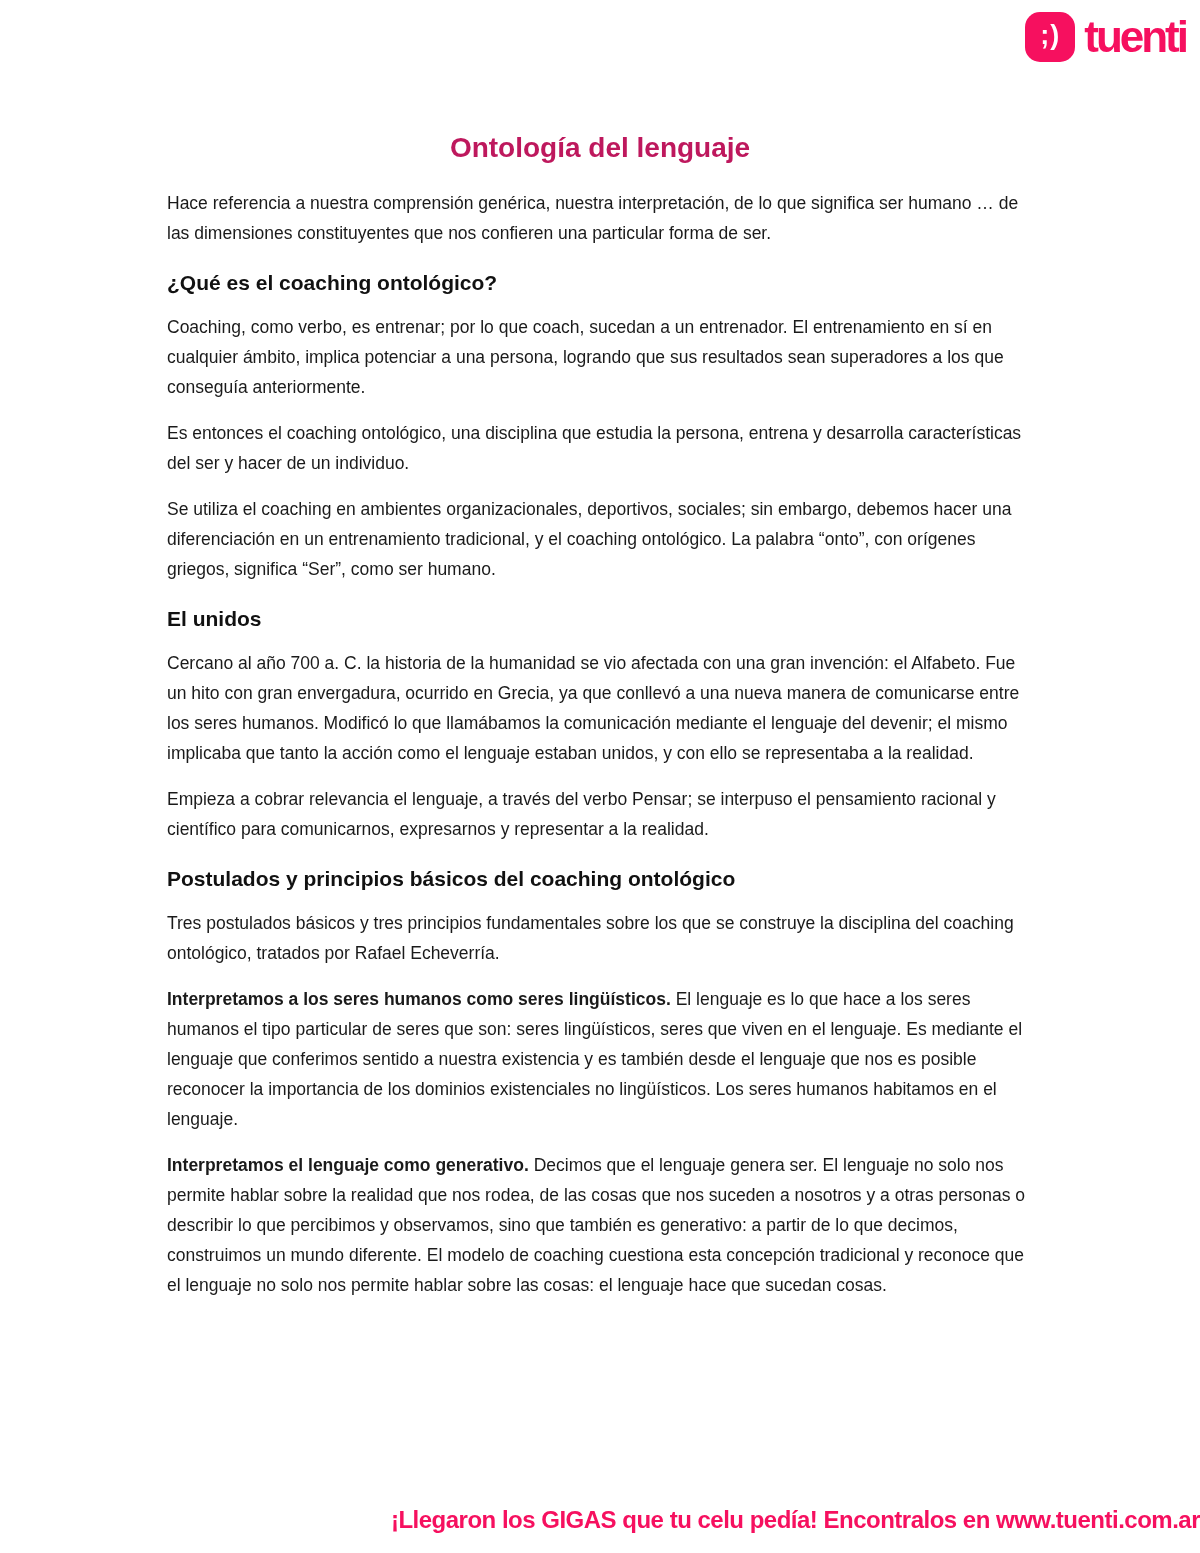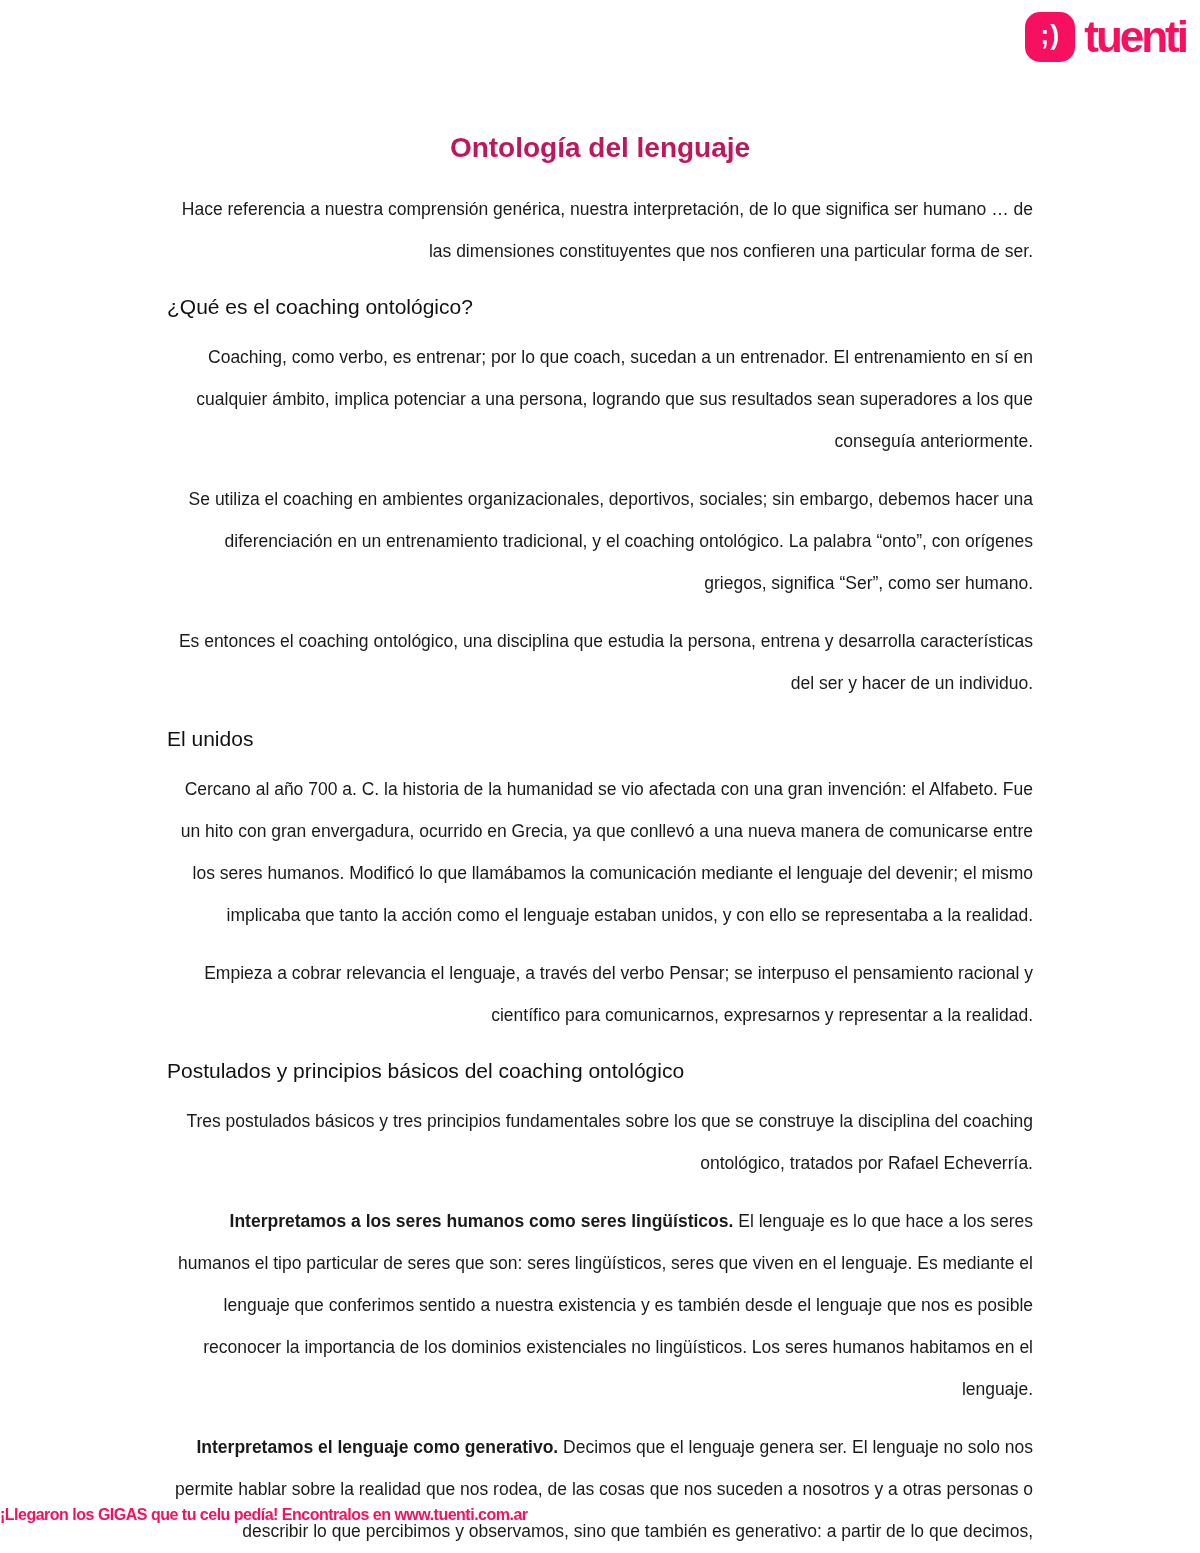--- a/index.html
+++ b/index.html
@@ -59,27 +59,27 @@
   }
   h1.doc-title {
     font-size: 28px;
     font-weight: bold;
     text-align: center;
     margin: 0 0 24px 0;
     color: #be185d;
   }
   .content p {
     font-size: 17.5px;
-    line-height: 42px;
+    line-height: 30px;
     margin: 0 0 16px 0;
-    text-align: right;
+    text-align: left;
   }
   .content h2 {
     font-size: 21px;
-    font-weight: normal;
+    font-weight: bold;
     line-height: 26px;
     margin: 22px 0 16px 0;
     color: #111111;
   }
   .content h3.underlined {
     font-size: 24px;
     font-weight: 400;
     line-height: 30px;
     margin: 22px 0 16px 0;
     text-decoration: underline;
@@ -90,24 +90,24 @@
   .content p strong {
     font-weight: bold;
   }
 
   
   .footer {
     position: absolute;
     left: 0;
     width: 100%;
     top: 1506px;
-    text-align: left;
+    text-align: right;
     color: var(--brand-pink, #F6105F);
     font-weight: bold;
-    font-size: 16px;
+    font-size: 24px;
     letter-spacing: -0.5px;
   }
 </style>
 </head>
 <body>
 
 <div class="page" style="--brand-pink: #F6105F;">
 
   <div class="logo">
     <span class="logo-icon">
@@ -117,22 +117,22 @@
   </div>
 
   <div class="content">
 
     <h1 class="doc-title">Ontología del lenguaje</h1>
 
     <p>Hace referencia a nuestra comprensión genérica, nuestra interpretación, de lo que significa ser humano … de las dimensiones constituyentes que nos confieren una particular forma de ser.</p>
 
     <h2>¿Qué es el coaching ontológico?</h2>
     <p>Coaching, como verbo, es entrenar; por lo que coach, sucedan a un entrenador. El entrenamiento en sí en cualquier ámbito, implica potenciar a una persona, logrando que sus resultados sean superadores a los que conseguía anteriormente.</p>
+    <p>Es entonces el coaching ontológico, una disciplina que estudia la persona, entrena y desarrolla características del ser y hacer de un individuo.</p>
     <p>Se utiliza el coaching en ambientes organizacionales, deportivos, sociales; sin embargo, debemos hacer una diferenciación en un entrenamiento tradicional, y el coaching ontológico. La palabra “onto”, con orígenes griegos, significa “Ser”, como ser humano.</p>
-    <p>Es entonces el coaching ontológico, una disciplina que estudia la persona, entrena y desarrolla características del ser y hacer de un individuo.</p>
 
     <h2>El unidos</h2>
     <p>Cercano al año 700 a. C. la historia de la humanidad se vio afectada con una gran invención: el Alfabeto. Fue un hito con gran envergadura, ocurrido en Grecia, ya que conllevó a una nueva manera de comunicarse entre los seres humanos. Modificó lo que llamábamos la comunicación mediante el lenguaje del devenir; el mismo implicaba que tanto la acción como el lenguaje estaban unidos, y con ello se representaba a la realidad.</p>
     <p>Empieza a cobrar relevancia el lenguaje, a través del verbo Pensar; se interpuso el pensamiento racional y científico para comunicarnos, expresarnos y representar a la realidad.</p>
 
     <h2>Postulados y principios básicos del coaching ontológico</h2>
     <p>Tres postulados básicos y tres principios fundamentales sobre los que se construye la disciplina del coaching ontológico, tratados por Rafael Echeverría.</p>
 
 
     <p><strong>Interpretamos a los seres humanos como seres lingüísticos.</strong><span> El lenguaje es lo que hace a los seres humanos el tipo particular de seres que son: seres lingüísticos, seres que viven en el lenguaje. Es mediante el lenguaje que conferimos sentido a nuestra existencia y es también desde el lenguaje que nos es posible reconocer la importancia de los dominios existenciales no lingüísticos. Los seres humanos habitamos en el lenguaje.</span></p>

